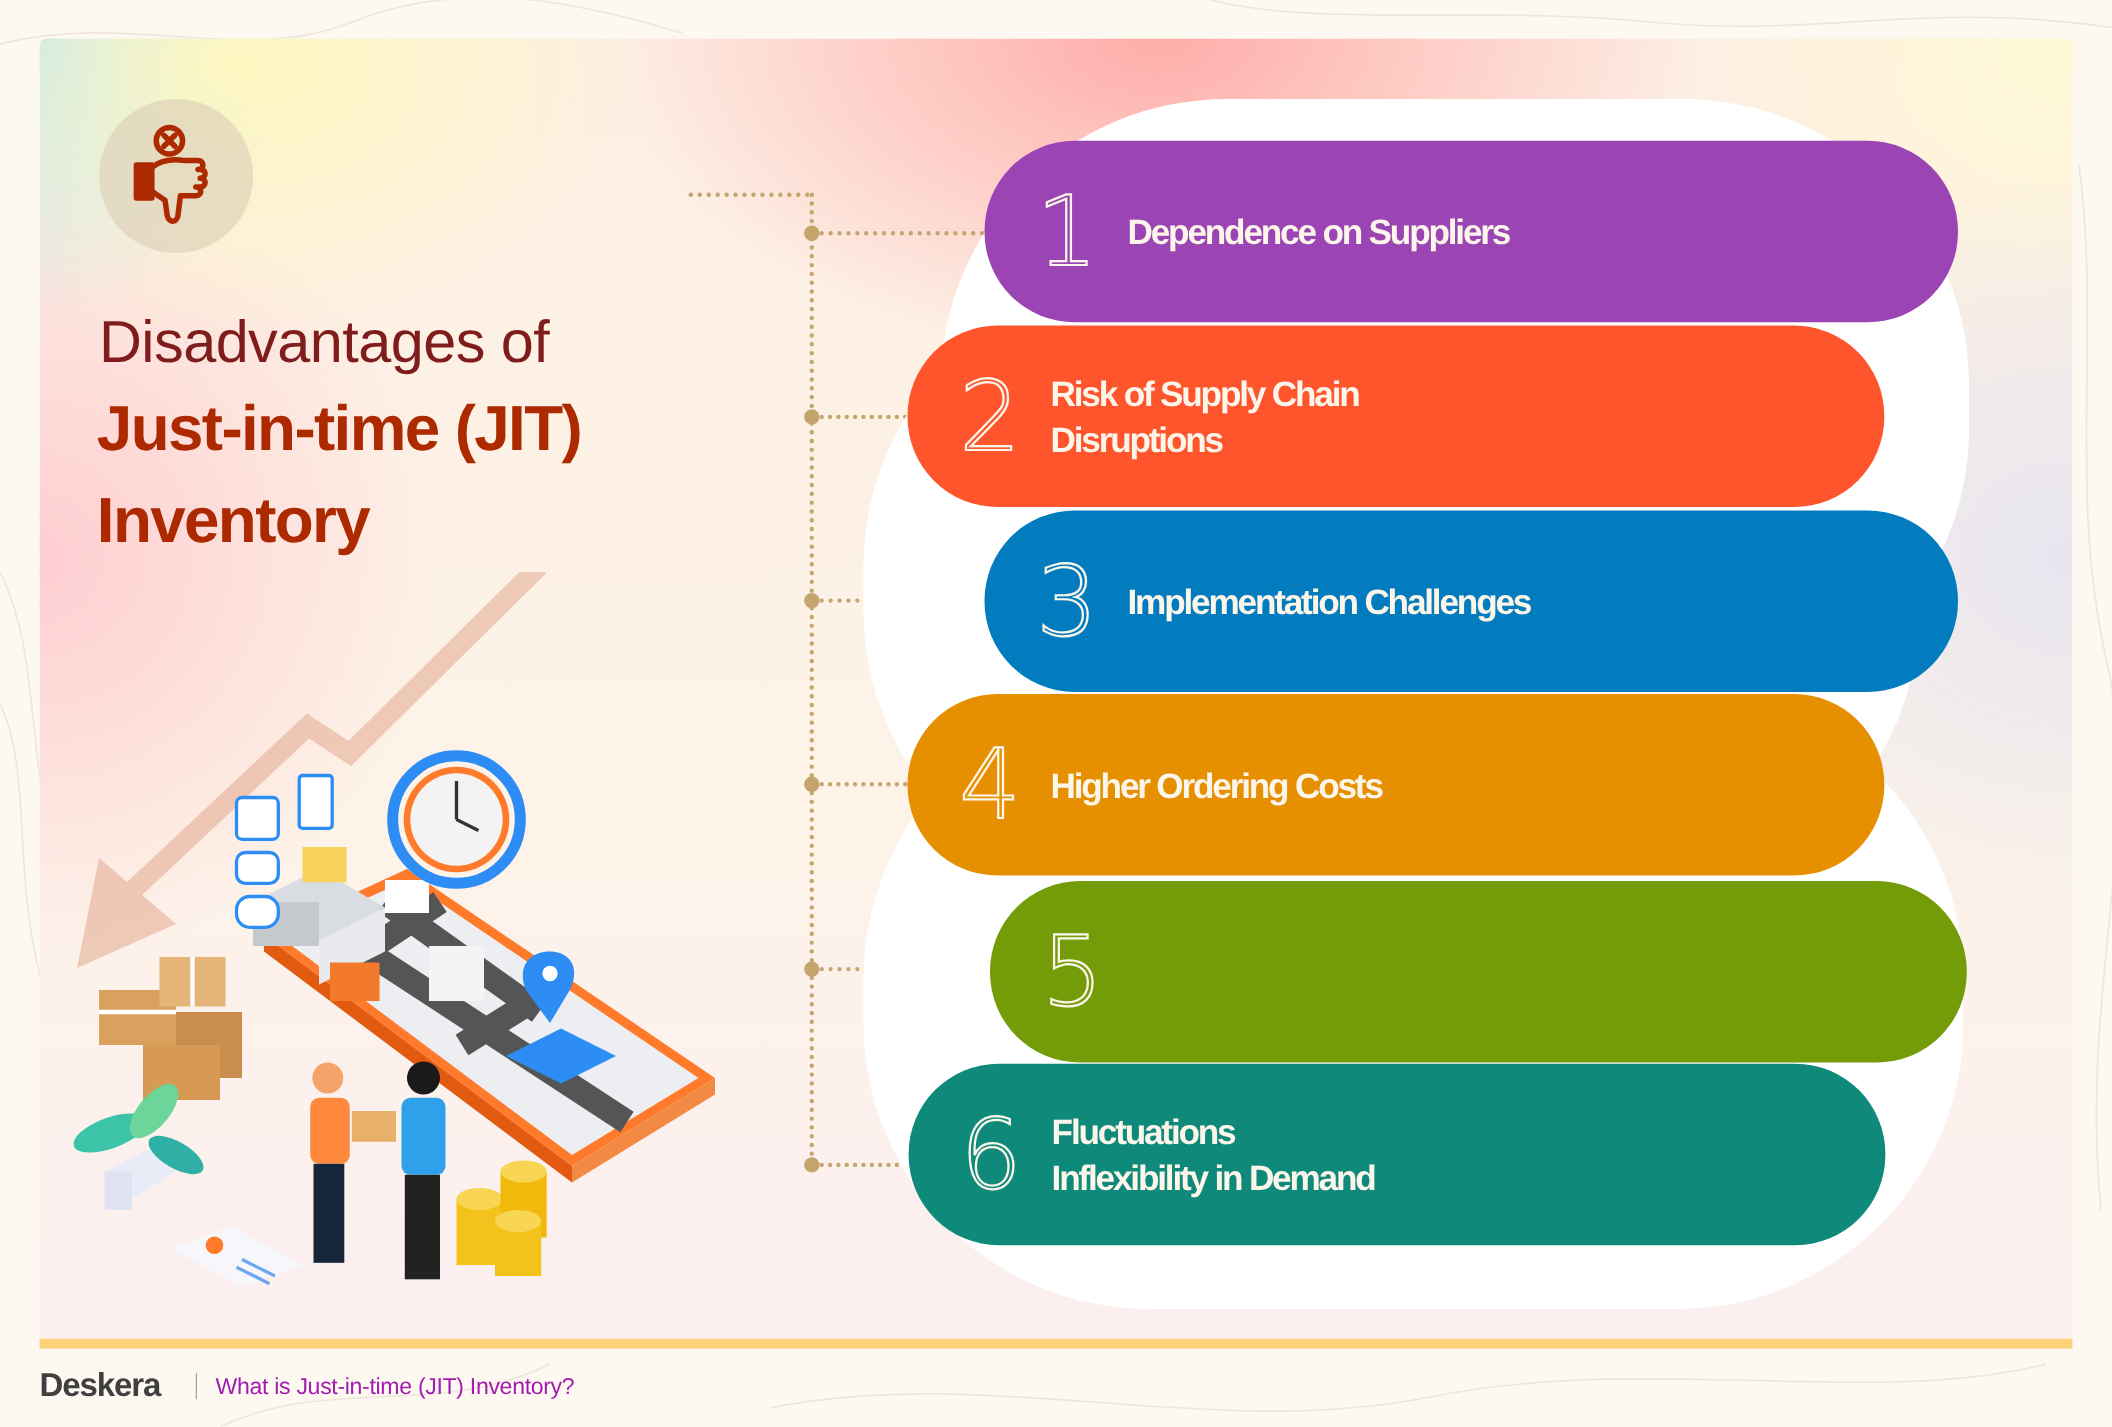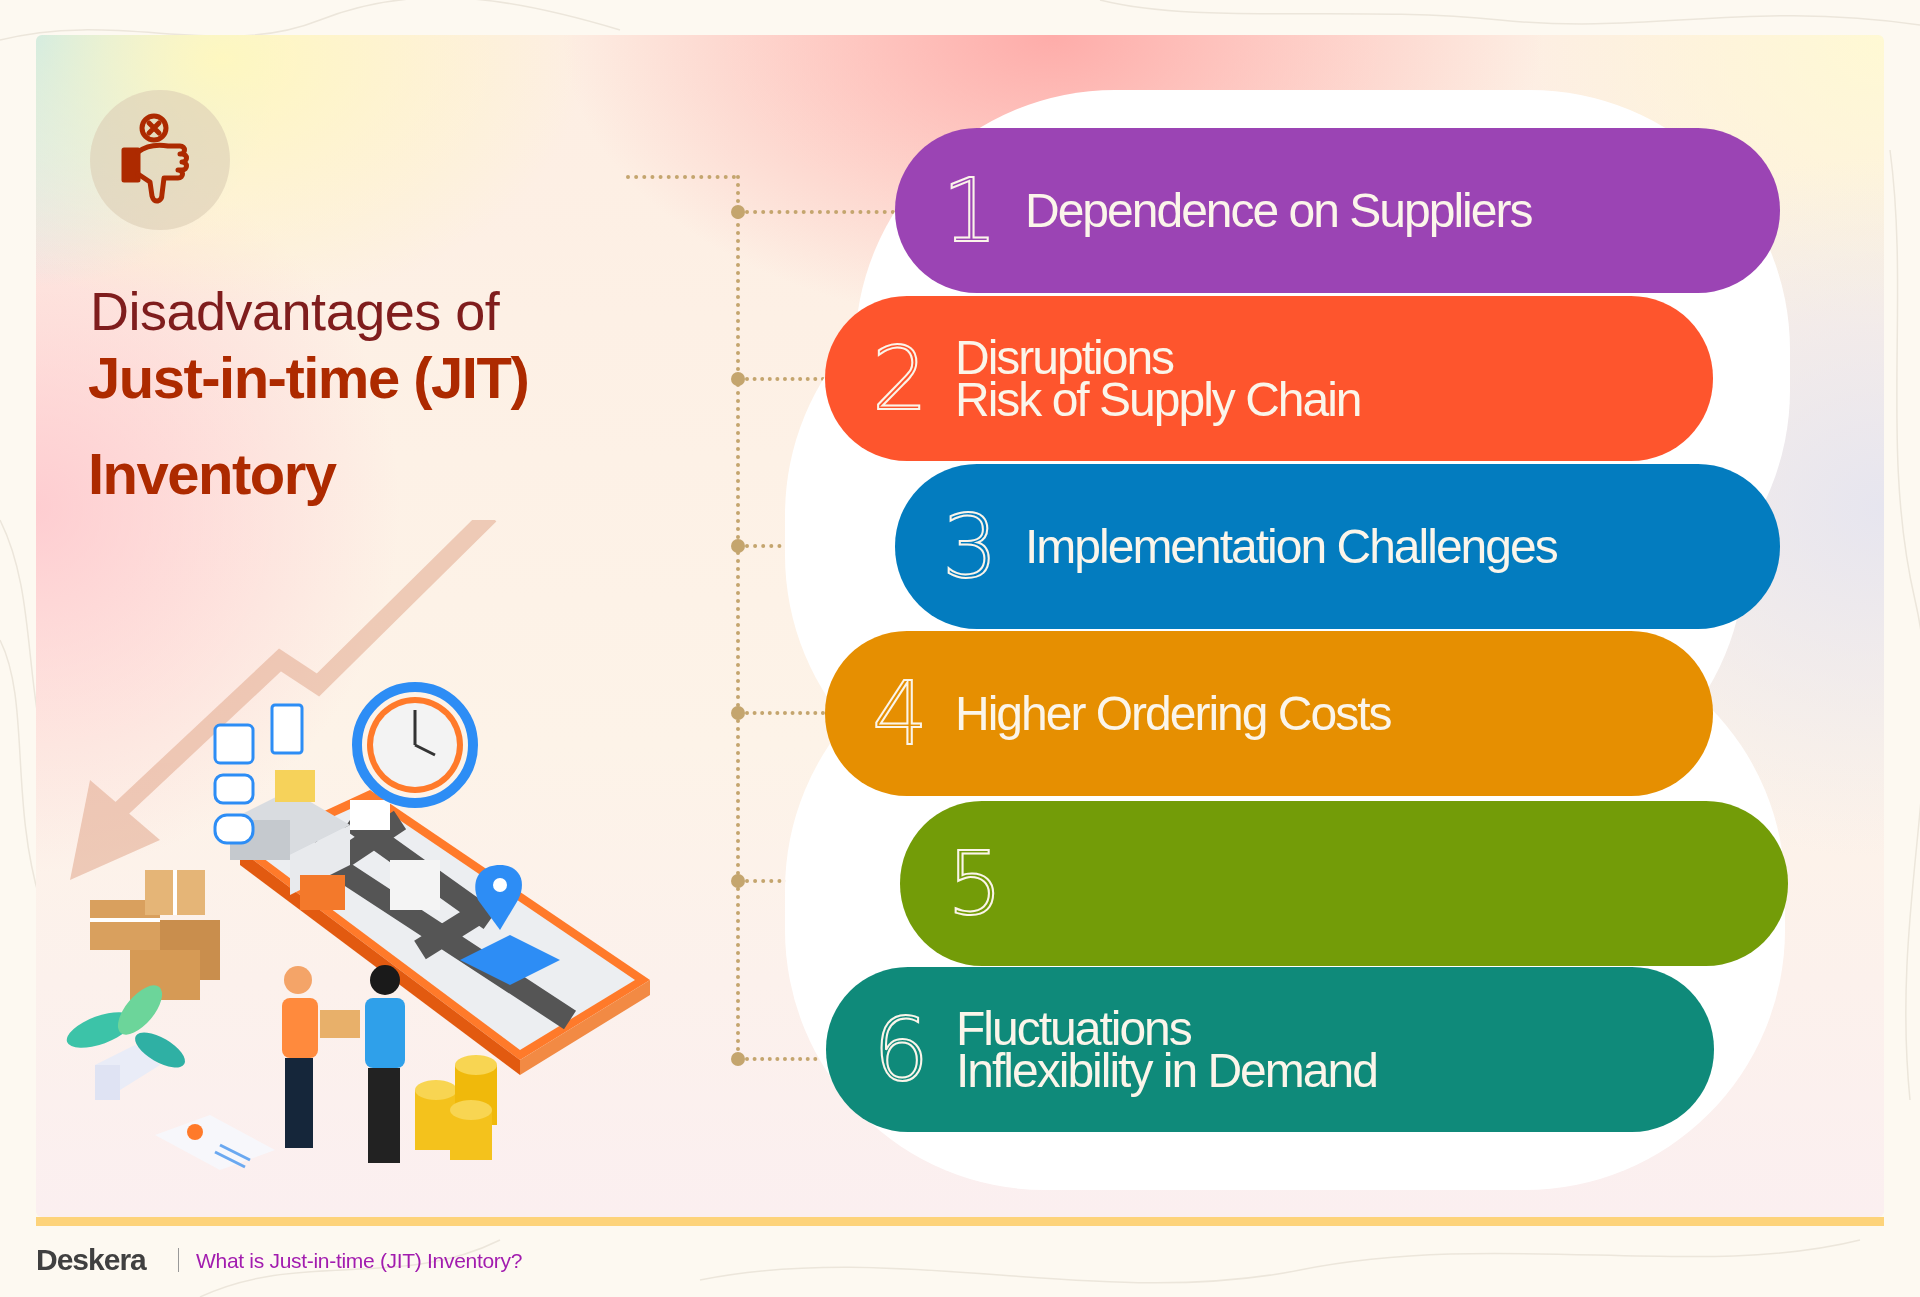--- a/index.html
+++ b/index.html
@@ -30,21 +30,21 @@
   }
   .icon-circle svg { position:absolute; left:26px; top:22px; }
   .title1 {
     position:absolute; left:90px; top:280px; font-size:54px; color:#7f1d1d;
     letter-spacing:-0.5px;
   }
   .title2, .title3 {
     position:absolute; left:88px; font-size:58px; font-weight:bold; color:#ad2a00;
     letter-spacing:-1.5px;
   }
-  .title2 { top:344px;text-align:right; }
+  .title2 { top:356px;text-align:right; }
   .title3 { top:440px;text-align:right; }
   .illus { position:absolute; left:50px; top:520px; }
 
   .connector-h-top {
     position:absolute; left:626px; top:175px; width:110px; border-top:4px dotted #c4a56e;
   }
   .connector-v {
     position:absolute; left:736px; top:175px; height:885px; border-left:4px dotted #c4a56e;
   }
   .dot {
@@ -58,21 +58,21 @@
   }
   .pill {
     position:absolute; border-radius:82px; display:flex; align-items:center; color:#fbf5ea;
   }
   .pill .num {
     font-family:"DejaVu Sans", sans-serif; font-weight:200; font-size:88px;
     color:transparent; -webkit-text-stroke:2px #fbf5ea; line-height:1;
     width:70px; text-align:center; margin-right:20px;
   }
   .pill .label {
-    font-weight:normal; font-size:48px; line-height:42px; letter-spacing:-2px; color:#fbf5ea;
+    font-weight:bold; font-size:32px; line-height:42px; letter-spacing:-2px; color:#fbf5ea;
   }
   .footer-brand {
     position:absolute; left:36px; top:1243px; font-size:30px; font-weight:bold; color:#404040; letter-spacing:-1px;
   }
   .footer-sep {
     position:absolute; left:178px; top:1248px; width:1px; height:24px; background:#999;
   }
   .footer-text {
     position:absolute; left:196px; top:1249px; font-size:21px; color:#a21caf; letter-spacing:-0.3px;
   }
@@ -220,22 +220,22 @@
 <div class="halo" style="left:785px; top:630px; width:1000px; height:560px; border-radius:260px;"></div>
 
 <div class="pill" style="left:895px; top:128px; width:885px; height:165px; background:#9b44b4; padding-left:40px; box-sizing:border-box;">
   <span class="num">1</span>
   <span class="label">Dependence on Suppliers</span>
 </div>
 
 <div class="pill" style="left:825px; top:296px; width:888px; height:165px; background:#fe552d; padding-left:40px; box-sizing:border-box;">
   <span class="num">2</span>
   <span class="label">
+    <span style="display:block">Risk of Supply Chain</span>
     <span style="display:block">Disruptions</span>
-    <span style="display:block">Risk of Supply Chain</span>
   </span>
 </div>
 
 <div class="pill" style="left:895px; top:464px; width:885px; height:165px; background:#037cbf; padding-left:40px; box-sizing:border-box;">
   <span class="num">3</span>
   <span class="label">Implementation Challenges</span>
 </div>
 
 <div class="pill" style="left:825px; top:631px; width:888px; height:165px; background:#e68f01; padding-left:40px; box-sizing:border-box;">
   <span class="num">4</span>

